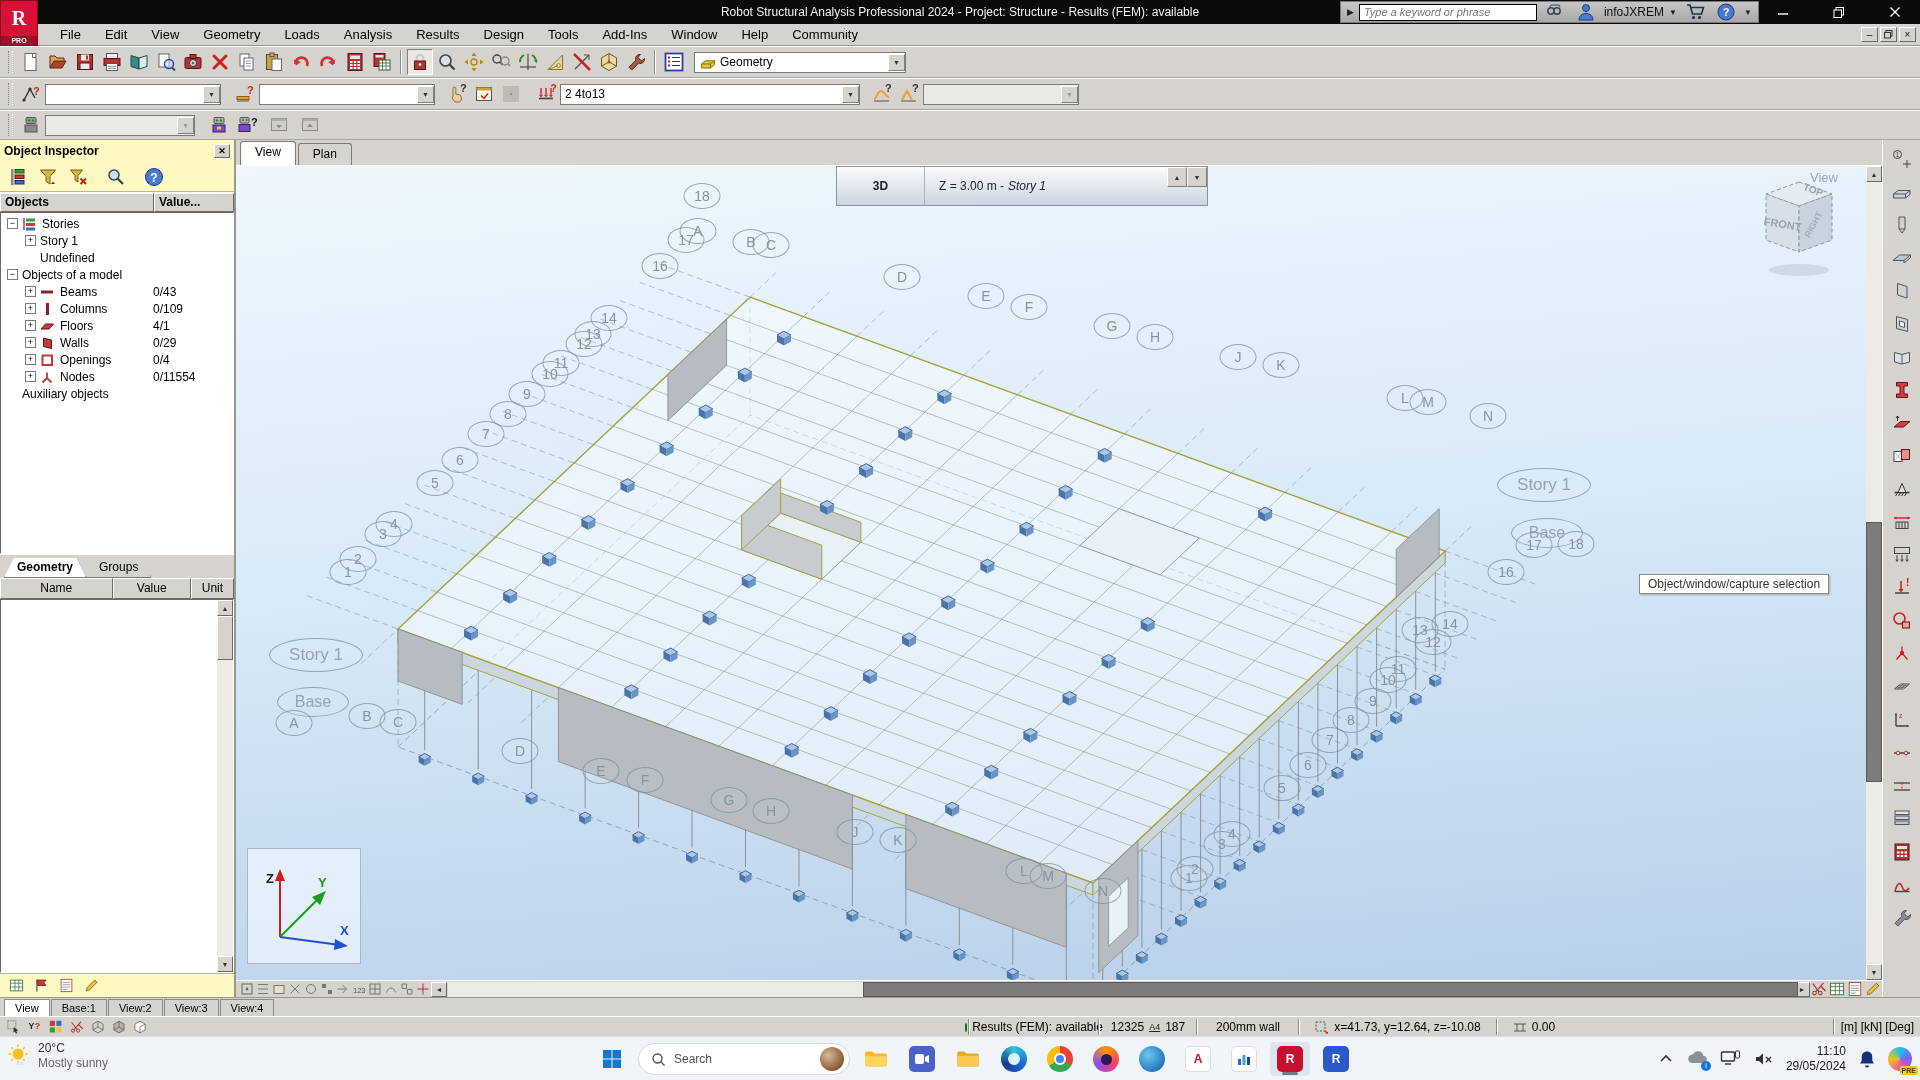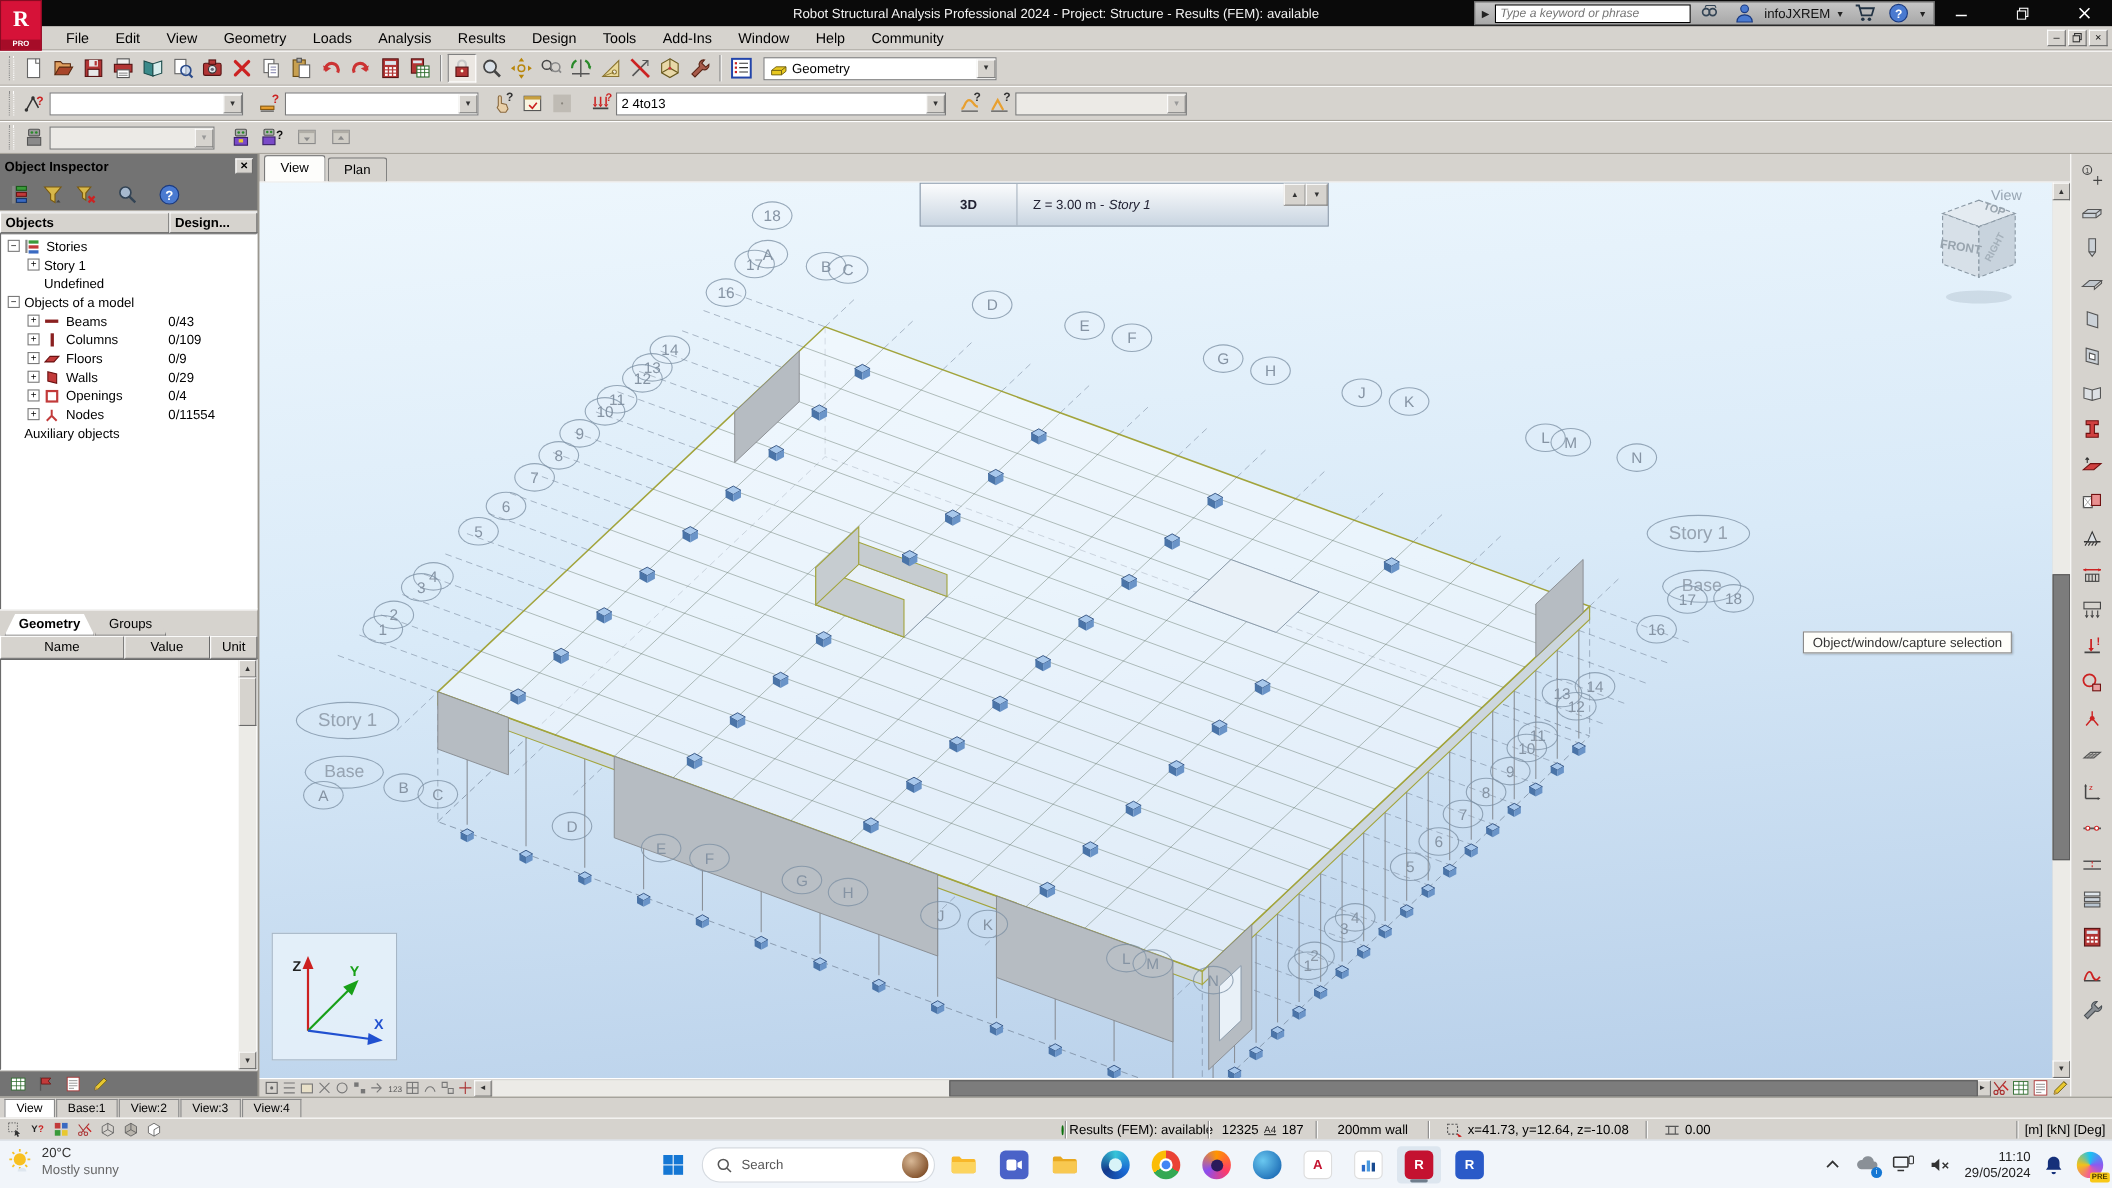--- a/index.html
+++ b/index.html
@@ -34,21 +34,21 @@
 .ticon{width:26px;height:26px;display:inline-flex;align-items:center;justify-content:center;flex:none}
 .ticon svg{width:22px;height:22px}
 .ticon.pressed{background:#ebe7e2;border:1px solid;border-color:#808080 #fff #fff #808080}
 .tsep{width:2px;height:24px;border-left:1px solid #8a8a8a;border-right:1px solid #fff;margin:0 4px;flex:none}
 .combo{display:inline-flex;align-items:center;height:21px;background:#fff;border:1px solid #7a7a7a;font-size:12px;padding-left:4px;flex:none;position:relative}
 .combo .cval{flex:1;white-space:nowrap;overflow:hidden}
 .combo .cb{width:17px;height:17px;margin-left:2px;background:#d6d3ce;border:1px solid;border-color:#fff #808080 #808080 #fff;display:flex;align-items:center;justify-content:center;font-size:7px;color:#333;flex:none}.combo.disabled2{background:#eceae6}
 .combo .cicon{width:18px;height:14px;margin-right:3px;flex:none}
 
 
-.left-panel{position:absolute;left:0;top:140px;width:236px;height:857px;background:#737373;border-right:2px solid #9a978f;display:flex;flex-direction:column}
+.left-panel{position:absolute;left:0;top:140px;width:236px;height:857px;background:#fef9c3;border-right:2px solid #9a978f;display:flex;flex-direction:column}
 .lp-header{height:22px;display:flex;align-items:center;padding:0 4px;font-weight:bold;font-size:12px}
 .lp-close{margin-left:auto;width:16px;height:14px;border:1px solid;border-color:#fff #6a6a6a #6a6a6a #fff;background:#d6d3ce;font-size:9px;display:flex;align-items:center;justify-content:center}
 .lp-tools{height:30px;display:flex;align-items:center;gap:6px;padding:0 6px;border-bottom:1px solid #b8b4ac}
 .lp-tools .ticon{width:24px;height:24px}
 .lp-cols{height:20px;display:flex;border-top:1px solid #fff}
 .lp-col{background:#d6d3ce;border:1px solid;border-color:#fff #6a6a6a #6a6a6a #fff;font-size:12px;padding:1px 4px;white-space:nowrap;overflow:hidden}
 .lp-col.c1{flex:1}.lp-col.c2{width:80px}
 .lp-tree{height:342px;background:#fff;border:1px solid;border-color:#6a6a6a #fff #fff #6a6a6a;overflow:hidden;padding-top:2px;position:relative}
 .tree-row{position:relative;height:17px;display:flex;align-items:center;font-size:12px;white-space:nowrap}
 .expand{width:11px;height:11px;border:1px solid #7a7a7a;background:#fff;font-size:9px;line-height:9px;text-align:center;margin-right:4px;flex:none}
@@ -599,21 +599,21 @@
         </span>
       <span class="ticon" style="margin-left:8px">
           <svg viewBox="0 0 22 22">
             <circle cx="11" cy="11" r="8.5" fill="#4a7ad0" stroke="#1a3a80"></circle>
             <text x="11" y="15.5" font-size="12" font-weight="bold" fill="#fff" text-anchor="middle">?</text>
           </svg>
         </span>
     </div>
     <div class="lp-cols">
       <span class="lp-col c1" style="font-weight:bold">Objects</span>
-      <span class="lp-col c2" style="font-weight:bold">Design...</span>
+      <span class="lp-col c2" style="font-weight:bold">Value...</span>
     </div>
     <div class="lp-tree" id="tree">
         <div class="tree-row" style="padding-left: 6px;">
           <span class="expand">−</span>
           <span class="tree-ico"><svg viewBox="0 0 15 14">
               <rect x="1" y="1" width="2" height="12" fill="#888"></rect>
               <rect x="4" y="1.5" width="9" height="3" fill="#3a9a3a"></rect>
               <rect x="4" y="6" width="9" height="3" fill="#c23a3a"></rect>
               <rect x="4" y="10.5" width="9" height="3" fill="#3a6ac2"></rect>
             </svg></span>
@@ -646,21 +646,21 @@
             </svg></span>
           <span>Columns</span>
           <span class="tree-num">0/109</span>
         </div>
         <div class="tree-row" style="padding-left: 24px;">
           <span class="expand">+</span>
           <span class="tree-ico"><svg viewBox="0 0 15 14">
               <path d="M1 10l4.5-5h8l-4.5 5z" fill="#c23a3a" stroke="#6a1010"></path>
             </svg></span>
           <span>Floors</span>
-          <span class="tree-num">0/9</span>
+          <span class="tree-num">4/1</span>
         </div>
         <div class="tree-row" style="padding-left: 24px;">
           <span class="expand">+</span>
           <span class="tree-ico"><svg viewBox="0 0 15 14">
               <path d="M3.5 2l8 2v8.5l-8-2z" fill="#c23a3a" stroke="#6a1010"></path>
             </svg></span>
           <span>Walls</span>
           <span class="tree-num">0/29</span>
         </div>
         <div class="tree-row" style="padding-left: 24px;">

